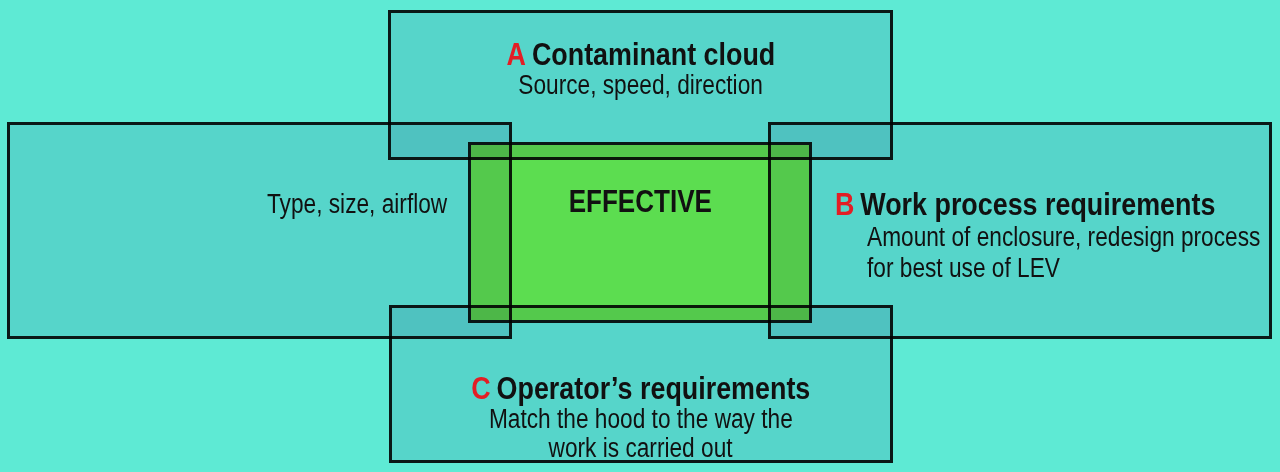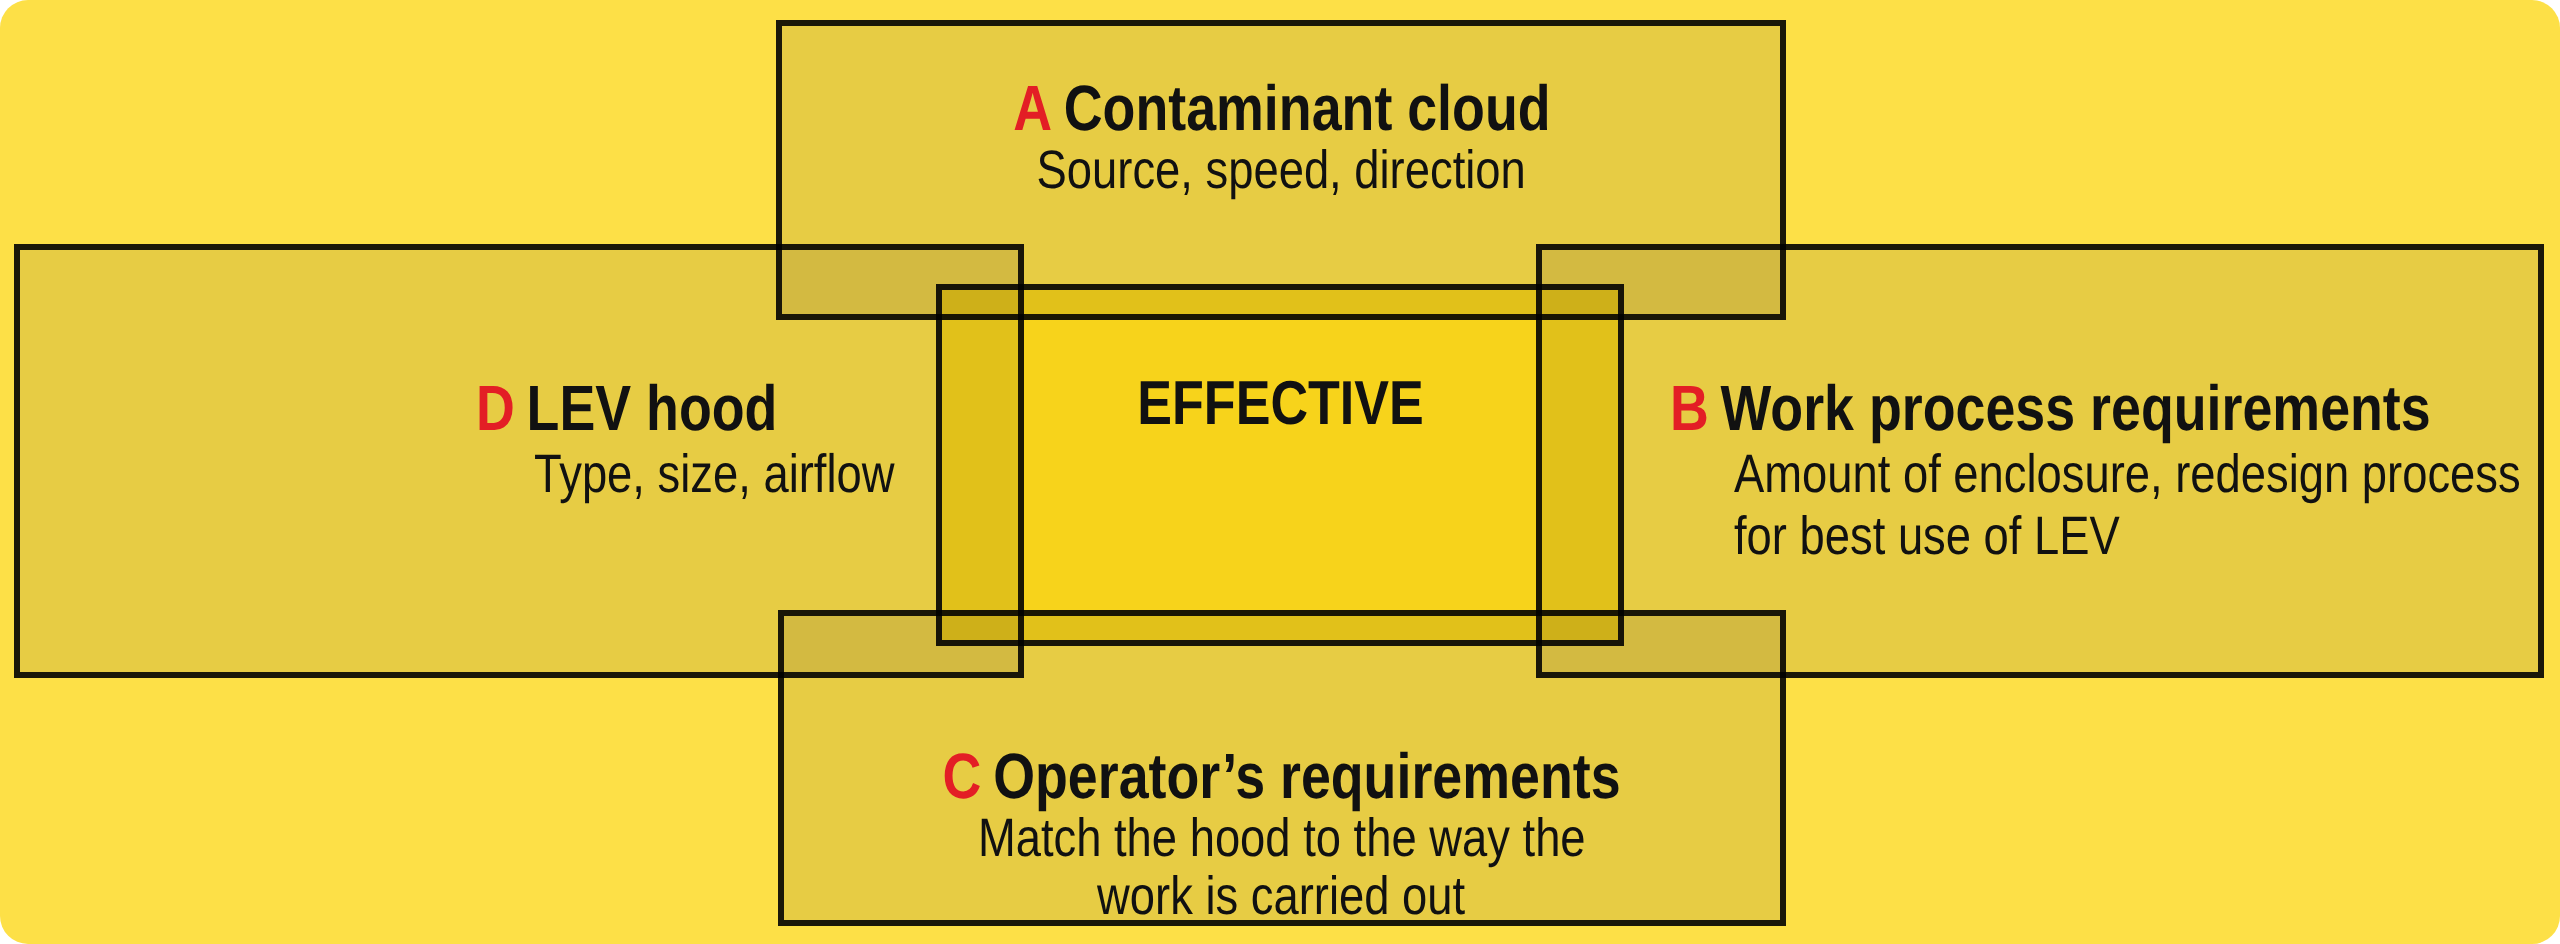--- a/index.html
+++ b/index.html
@@ -1,24 +1,23 @@
 <!DOCTYPE html>
 <html><head>
 <meta charset="utf-8">
 <style>
   html,body { margin:0; padding:0; background:#ffffff; }
   .canvas {
     position: relative;
     width: 1280px;
     height: 472px;
-    background: #fde047;
+    background: #5eead4;
     overflow: hidden;
     font-family: "Liberation Sans", "DejaVu Sans", sans-serif;
     color: #111111;
-    border-radius: 14px;
   }
   
   .panel {
     position: absolute;
     box-sizing: border-box;
     border: 3px solid #1b1b1b;
     mix-blend-mode: multiply;
   }
   .lav { background: #e9e9f3; }
   .panel-a { left: 388px; top: 10px;  width: 505px; height: 150px; }
@@ -59,21 +58,20 @@
   <div class="panel lav panel-b"></div>
   <div class="panel lav panel-c"></div>
   <div class="panel panel-y"></div>
 
   <div class="tb tb-a center-align">
     <div class="title"><span class="cond"><span class="red">A</span><span>Contaminant cloud</span></span></div>
     <div class="sub"><span class="cond">Source, speed, direction</span></div>
   </div>
 
   <div class="tb tb-d left-align">
-    <div class="title"><span class="cond"><span class="red">D</span><span>LEV hood</span></span></div>
     <div class="sub"><span class="cond">Type, size, airflow</span></div>
   </div>
 
   <div class="tb tb-b left-align">
     <div class="title"><span class="cond"><span class="red">B</span><span>Work process requirements</span></span></div>
     <div class="sub"><span class="cond">Amount of enclosure, redesign process</span></div>
     <div class="sub"><span class="cond">for best use of LEV</span></div>
   </div>
 
   <div class="tb tb-c center-align">

